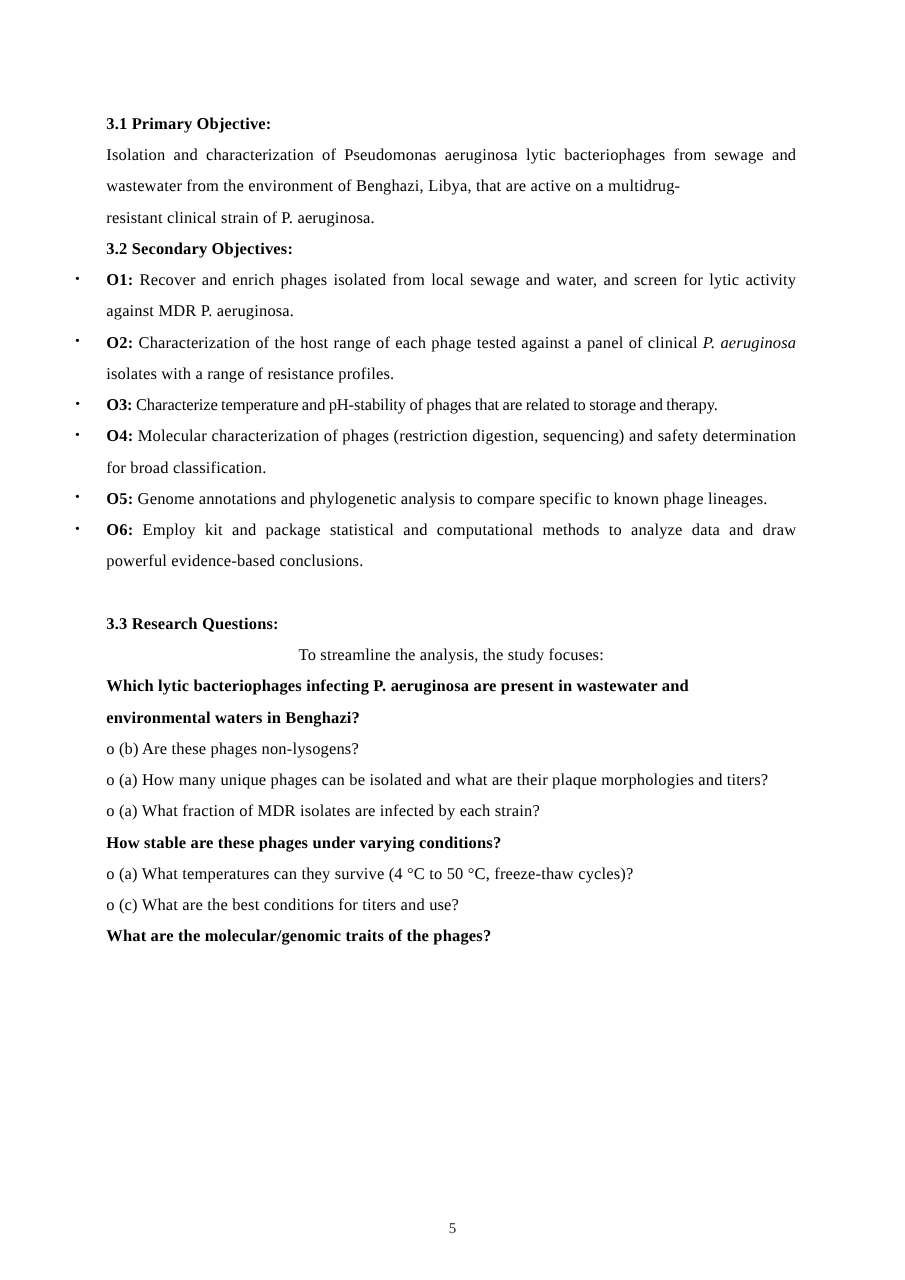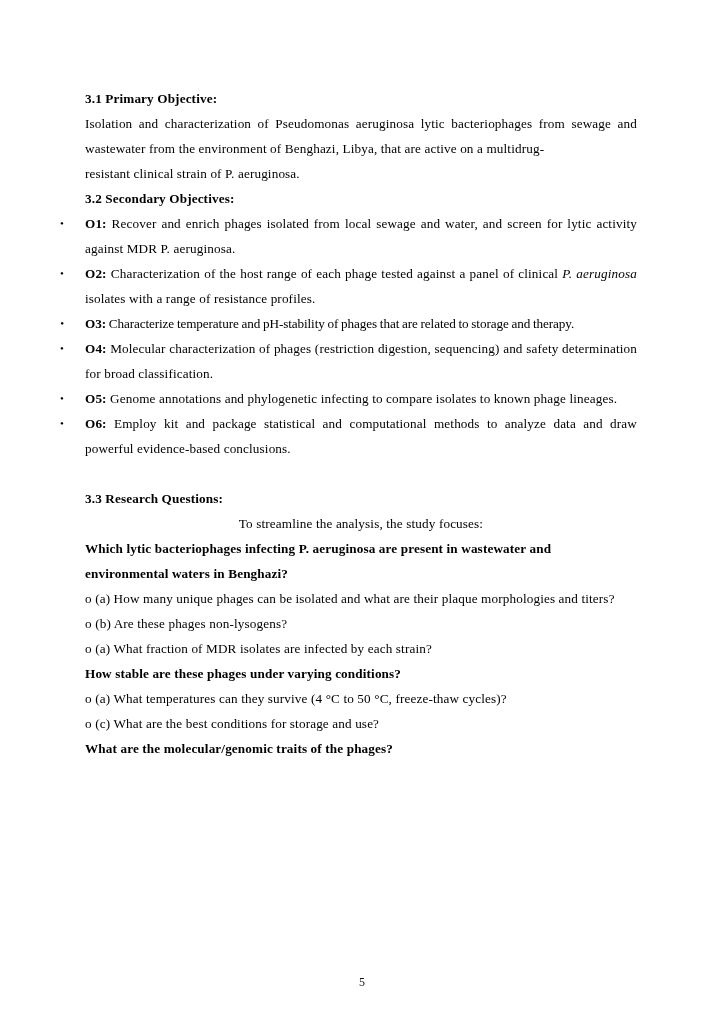--- a/index.html
+++ b/index.html
@@ -149,48 +149,48 @@
       <li class="obj-item">
         <span class="bullet">•</span><span class="olabel">O2:</span> <span>Characterization of the host range of each phage tested against a panel of clinical </span><span class="ital">P. aeruginosa</span><span> isolates with a range of resistance profiles.</span>
       </li>
       <li class="obj-item condensed">
         <span class="bullet">•</span><span class="olabel">O3:</span> <span>Characterize temperature and pH-stability of phages that are related to storage and therapy.</span>
       </li>
       <li class="obj-item">
         <span class="bullet">•</span><span class="olabel">O4:</span> <span>Molecular characterization of phages (restriction digestion, sequencing) and safety determination for broad classification.</span>
       </li>
       <li class="obj-item">
-        <span class="bullet">•</span><span class="olabel">O5:</span> <span>Genome annotations and phylogenetic infecting to compare isolates to known phage lineages.</span>
+        <span class="bullet">•</span><span class="olabel">O5:</span> <span>Genome annotations and phylogenetic analysis to compare specific to known phage lineages.</span>
       </li>
       <li class="obj-item">
         <span class="bullet">•</span><span class="olabel">O6:</span> <span>Employ kit and package statistical and computational methods to analyze data and draw powerful evidence-based conclusions.</span>
       </li>
     </ul>
 
     <div class="gap"></div>
 
 
     <div class="heading">3.3 Research Questions:</div>
 
     <div class="plain line">To streamline the analysis, the study focuses:</div>
 
     <div class="qhead">
       <span class="line">Which lytic bacteriophages infecting P. aeruginosa are present in wastewater and</span>
       <span class="lastline">environmental waters in Benghazi?</span>
     </div>
+    <div class="sub">o (b) Are these phages non-lysogens?</div>
     <div class="sub">o (a) How many unique phages can be isolated and what are their plaque morphologies and titers?</div>
-    <div class="sub">o (b) Are these phages non-lysogens?</div>
 
     <div class="sub">o (a) What fraction of MDR isolates are infected by each strain?</div>
 
     <div class="qhead">
       <span class="lastline">How stable are these phages under varying conditions?</span>
     </div>
     <div class="sub">o (a) What temperatures can they survive (4 °C to 50 °C, freeze-thaw cycles)?</div>
-    <div class="sub">o (c) What are the best conditions for storage and use?</div>
+    <div class="sub">o (c) What are the best conditions for titers and use?</div>
 
     <div class="qhead">
       <span class="lastline">What are the molecular/genomic traits of the phages?</span>
     </div>
 
   </div>
 
   <div class="page-number">5</div>
 </div>
 

